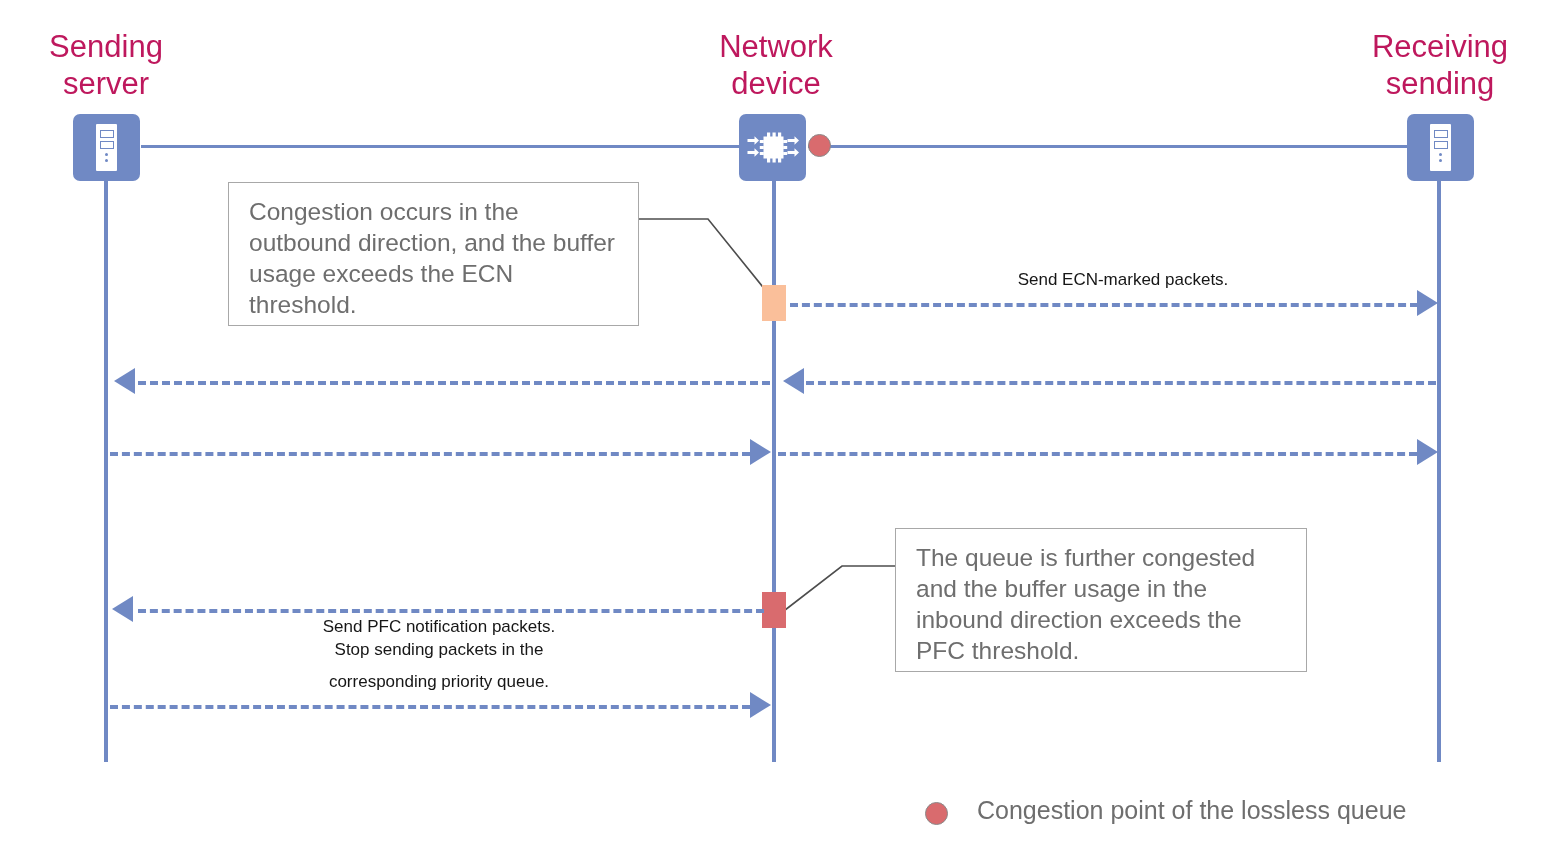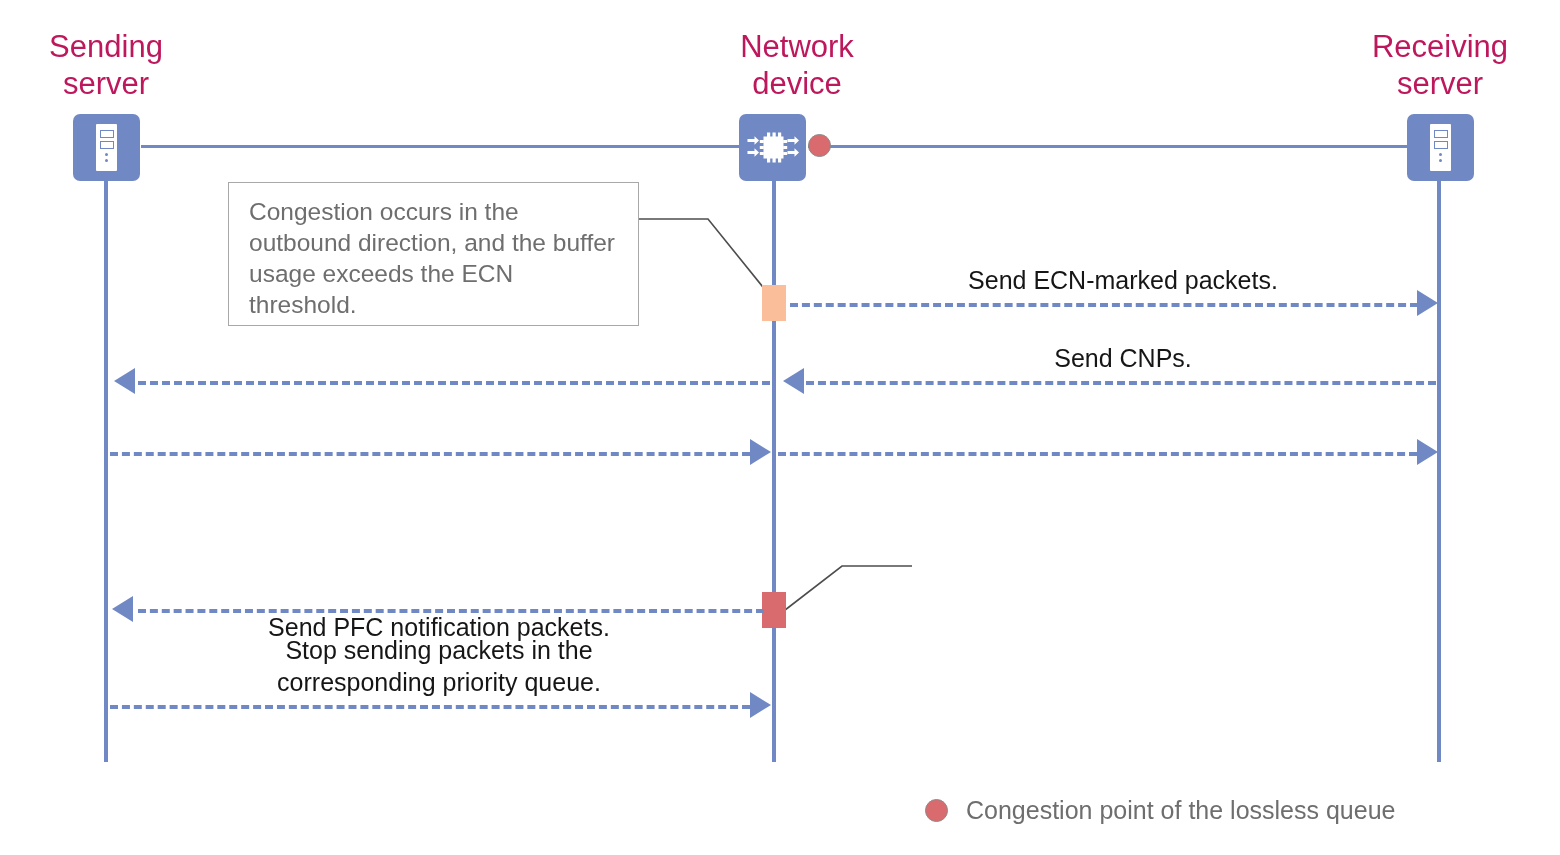--- a/index.html
+++ b/index.html
@@ -103,21 +103,21 @@
   }
   .arrow-head.left {
     border-top: 13px solid transparent;
     border-bottom: 13px solid transparent;
     border-right: 21px solid #7089C4;
   }
   .msg-label {
     position: absolute;
     text-align: center;
     color: #161616;
-    font-size: 25px;
+    font-size: 17px;
     line-height: 32px;
     font-family: "Liberation Sans", sans-serif;
     white-space: pre-line;
   }
 
   
   .note {
     position: absolute;
     border: 1.5px solid #A8A8A8;
     background: #ffffff;
@@ -130,22 +130,22 @@
   }
   .leader {
     position: absolute;
     overflow: visible;
   }
 
   
   .legend {
     position: absolute;
     display: flex;
-    align-items: center;
-    gap: 18px;
+    align-items: flex-end;
+    gap: 29px;
   }
   .legend-swatch {
     width: 23px; height: 23px;
     border-radius: 50%;
     background: #D96B6E;
     border: 1.5px solid #8a8a8a;
     box-sizing: border-box;
     flex: 0 0 auto;
   }
   .legend-text {
@@ -157,25 +157,25 @@
   }
 </style>
 </head>
 <body>
 
 <div id="canvas">
 
   <div class="actor-title" style="left:6px; top:28px; width:200px;">Sending
 server</div>
 
-  <div class="actor-title" style="left:697px; top:28px; width:200px;">Network
+  <div class="actor-title" style="left:676px; top:28px; width:200px;">Network
 device</div>
 
   <div class="actor-title" style="left:1340px; top:28px; width:200px;">Receiving
-server</div>
+sending</div>
 
   <div class="wire" style="left:141px; top:145px; width:600px;"></div>
   <div class="wire" style="left:808px; top:145px; width:600px;"></div>
 
   <div class="lifeline" style="left:104px; top:175px; height:587px;"></div>
   <div class="lifeline" style="left:772px; top:175px; height:587px;"></div>
   <div class="lifeline" style="left:1437px; top:175px; height:587px;"></div>
 
   <div class="node-box" style="left:73px; top:114px; width:67px; height:67px;">
     <div class="server-glyph" style="left:23px; top:10px; width:21px; height:47px;">
@@ -232,39 +232,39 @@
 
   <div class="note" style="left:228px; top:182px; width:411px; height:144px;">Congestion occurs in the outbound direction, and the buffer usage exceeds the ECN threshold.</div>
 
   <div class="marker ecn" style="left:762px; top:285px; width:24px; height:36px;"></div>
 
   <div class="msg-label" style="left:810px; top:264px; width:626px;">Send ECN-marked packets.</div>
 
   <div class="msg-line" style="left:790px; top:303px; width:628px;"></div>
   <div class="arrow-head right" style="left:1417px; top:290px;"></div>
 
-  <div class="msg-label" style="left:810px; top:342px; width:626px;">Send CNPs.</div>
 
   <div class="msg-line" style="left:806px; top:381px; width:630px;"></div>
   <div class="arrow-head left" style="left:783px; top:368px;"></div>
 
   <div class="msg-line" style="left:138px; top:381px; width:632px;"></div>
   <div class="arrow-head left" style="left:114px; top:368px;"></div>
 
 
   <div class="msg-line" style="left:110px; top:452px; width:640px;"></div>
   <div class="arrow-head right" style="left:750px; top:439px;"></div>
 
   <div class="msg-line" style="left:778px; top:452px; width:639px;"></div>
   <div class="arrow-head right" style="left:1417px; top:439px;"></div>
 
   <svg class="leader" style="left:770px; top:535px; width:150px; height:100px;">
     <polyline points="6,82 72,31 142,31" fill="none" stroke="#4d4d4d" stroke-width="1.6"></polyline>
   </svg>
 
+  <div class="note" style="left:895px; top:528px; width:412px; height:144px;">The queue is further congested and the buffer usage in the inbound direction exceeds the PFC threshold.</div>
 
   <div class="marker pfc" style="left:762px; top:592px; width:24px; height:36px;"></div>
 
   <div class="msg-label" style="left:108px; top:570px; width:662px;margin-top:41px;">Send PFC notification packets.</div>
 
   <div class="msg-line" style="left:138px; top:609px; width:626px;"></div>
   <div class="arrow-head left" style="left:112px; top:596px;"></div>
 
   <div class="msg-label" style="left:108px; top:634px; width:662px;">Stop sending packets in the
 corresponding priority queue.</div>

